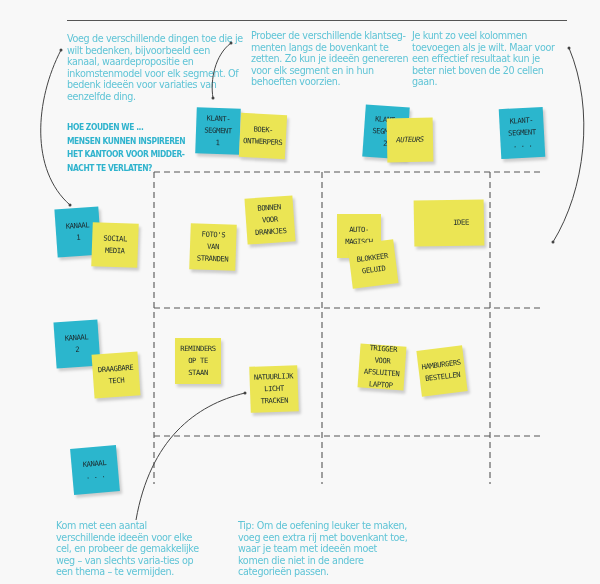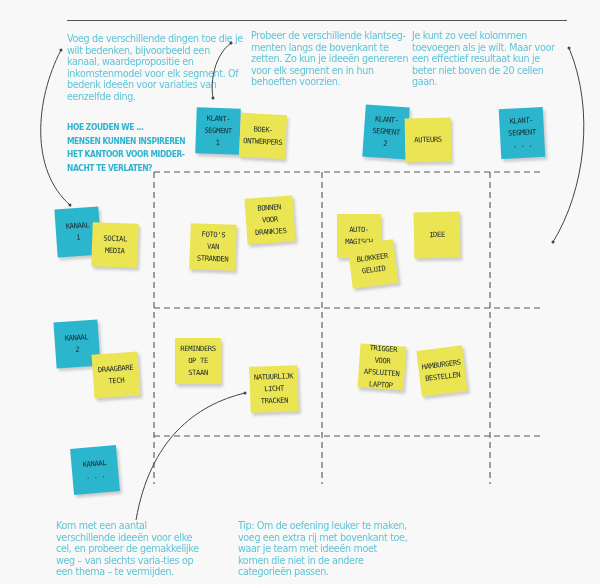--- a/index.html
+++ b/index.html
@@ -72,21 +72,21 @@
 </svg>
 
 <div class="sticky blue" style="left:196px; top:108px; width:44px; height:46px; transform:rotate(2deg);">Klant-
 segment
 1</div>
 <div class="sticky yellow" style="left:240px; top:114px; width:46px; height:44px; transform:rotate(3deg);">Boek-
 ontwerpers</div>
 <div class="sticky blue" style="left:364px; top:106px; width:44px; height:52px; transform:rotate(4deg);">Klant-
 segment
 2</div>
-<div class="sticky yellow" style="left:405px; top:118px; width:46px; height:44px; transform:rotate(-1deg);">Auteurs</div>
+<div class="sticky yellow" style="left:387px; top:118px; width:46px; height:44px; transform:rotate(-1deg);font-style:italic;">Auteurs</div>
 <div class="sticky blue" style="left:500px; top:108px; width:44px; height:50px; transform:rotate(-3deg);">Klant-
 segment
 . . .</div>
 
 <div class="sticky blue" style="left:56px; top:208px; width:44px; height:48px; transform:rotate(-4deg);">Kanaal
 1</div>
 <div class="sticky yellow" style="left:92px; top:223px; width:46px; height:44px; transform:rotate(2deg);">Social
 media</div>
 <div class="sticky blue" style="left:55px; top:321px; width:44px; height:46px; transform:rotate(-4deg);">Kanaal
 2</div>
@@ -98,21 +98,21 @@
 <div class="sticky yellow" style="left:190px; top:224px; width:46px; height:46px; transform:rotate(2deg);">Foto's
 van
 stranden</div>
 <div class="sticky yellow" style="left:246px; top:197px; width:48px; height:46px; transform:rotate(-4deg);">Bonnen
 voor
 drankjes</div>
 <div class="sticky yellow" style="left:337px; top:214px; width:44px; height:44px; transform:rotate(0deg);">Auto-
 magisch</div>
 <div class="sticky yellow" style="left:350px; top:242px; width:46px; height:44px; transform:rotate(-7deg);">Blokkeer
 geluid</div>
-<div class="sticky yellow" style="left:414px; top:212px; width:46px; height:46px; transform:rotate(-1deg);">Idee</div>
+<div class="sticky yellow" style="left:414px; top:200px; width:46px; height:46px; transform:rotate(-1deg);padding-left:24px;">Idee</div>
 <div class="sticky yellow" style="left:175px; top:338px; width:46px; height:46px; transform:rotate(0deg);">Reminders
 op te
 staan</div>
 <div class="sticky yellow" style="left:250px; top:366px; width:48px; height:46px; transform:rotate(-2deg);">Natuurlijk
 licht
 tracken</div>
 <div class="sticky yellow" style="left:359px; top:345px; width:46px; height:44px; transform:rotate(4deg);">Trigger voor
 afsluiten
 laptop</div>
 <div class="sticky yellow" style="left:419px; top:348px; width:46px; height:46px; transform:rotate(-7deg);">Hamburgers

